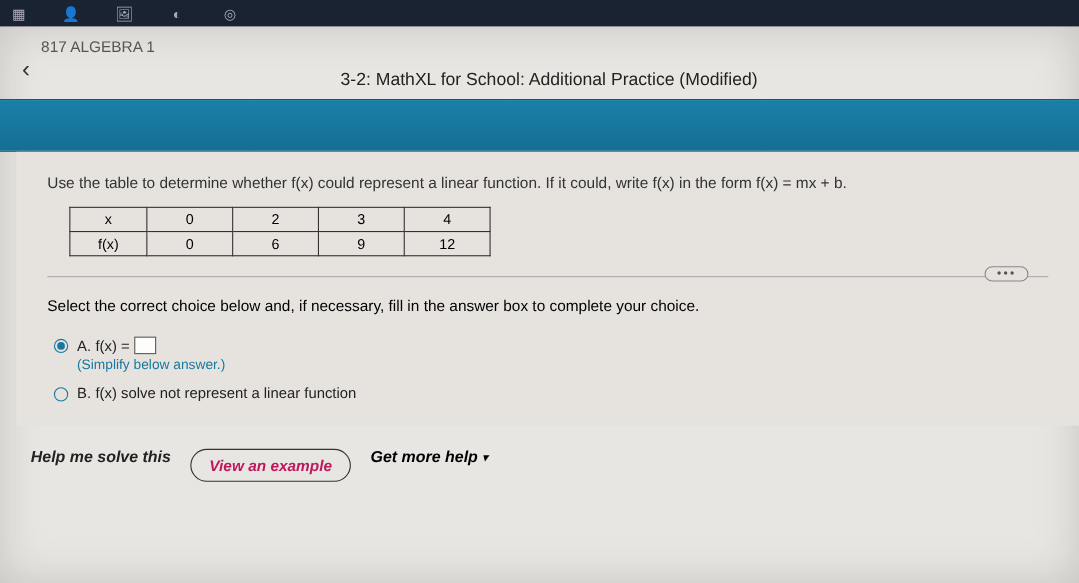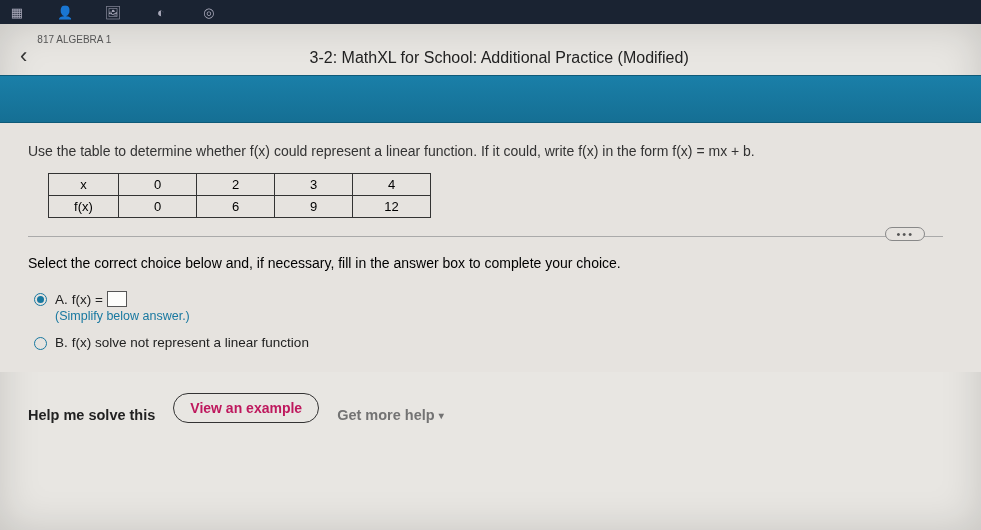--- a/index.html
+++ b/index.html
@@ -41,39 +41,40 @@
     .back-chevron {
       font-size: 22px;
       color: #333;
       cursor: pointer;
       font-weight: 300;
       line-height: 1;
       padding-top: 10px;
     }
     .header-text { flex: 1; }
     .course-label {
-      font-size: 10px;
+      font-size: 14px;
       color: #555;
-      margin-bottom: 4px;
+      margin-bottom: 14px;
     }
     .assignment-title {
       font-size: 16px;
       color: #222;
       text-align: center;
     }
     .teal-band {
       height: 48px;
       background: #1878a0;
       background: linear-gradient(#1a7fa8, #156f94);
       border-top: 1px solid #0f5a78;
       border-bottom: 1px solid #0f5a78;
     }
     .content {
-      padding: 20px 38px 10px 28px;
+      padding: 20px 28px 10px 28px;
       background: #e6e3df;
+      margin-left: 15px;
     }
     .instruction {
       font-size: 14px;
       color: #333;
       margin-bottom: 14px;
     }
     table.data {
       border-collapse: collapse;
       margin-left: 20px;
       margin-bottom: 18px;
@@ -138,45 +139,46 @@
       border: 1px solid #555;
       display:inline-block;
       background:#fdfdfb;
     }
     .hint {
       font-size: 12.5px;
       color: #1878a0;
     }
     .footer {
       display:flex;
-      align-items:flex-end;
+      align-items:flex-start;
       gap: 18px;
       padding: 20px 42px 10px 28px;
       border-top: 1px solid transparent;
+      font-style: italic;
     }
     .help-link {
       font-weight: bold;
       font-size: 14.5px;
       color: #222;
       cursor:pointer;
     }
     .example-btn {
       border: 1.5px solid #333;
       border-radius: 18px;
       padding: 6px 16px;
       font-size: 14px;
       font-weight: bold;
       color:#be185d;
       cursor:pointer;
       background: transparent;
     }
     .more-help {
       font-weight: bold;
       font-size: 14.5px;
-      color:#737373;
+      color:#000000;
       cursor:pointer;
       display:flex; align-items:center; gap:4px;
     }
     .caret { font-size: 10px; }
   </style>
 </head>
 <body>
 
 <div class="taskbar">
   <span class="taskbar-icon">▦</span>

